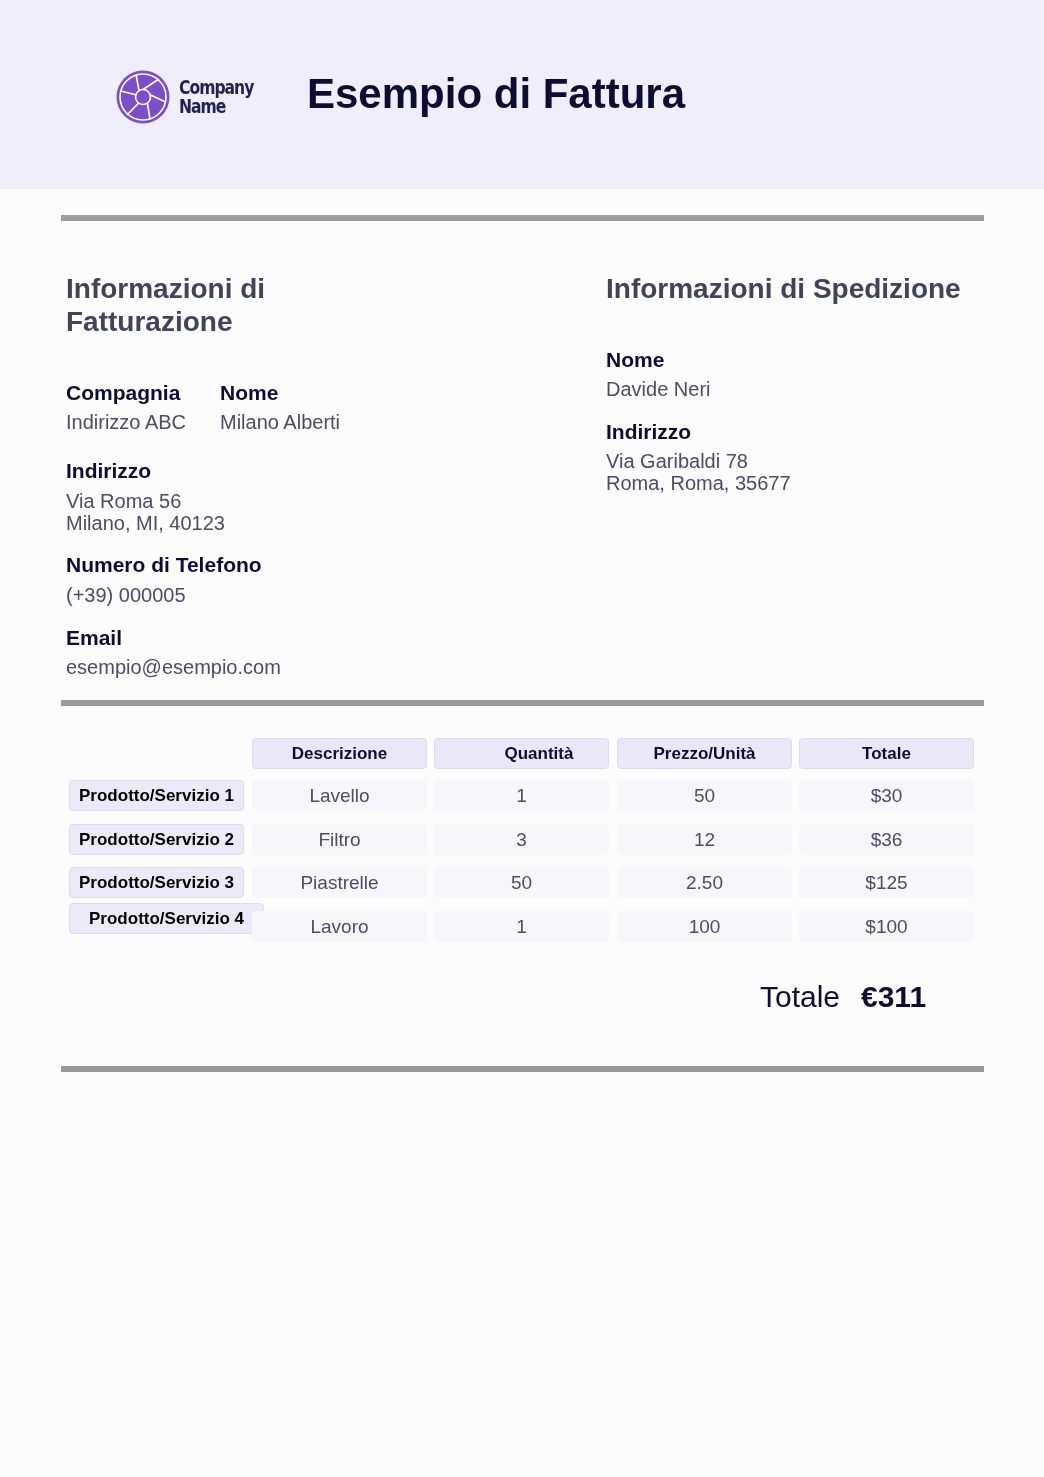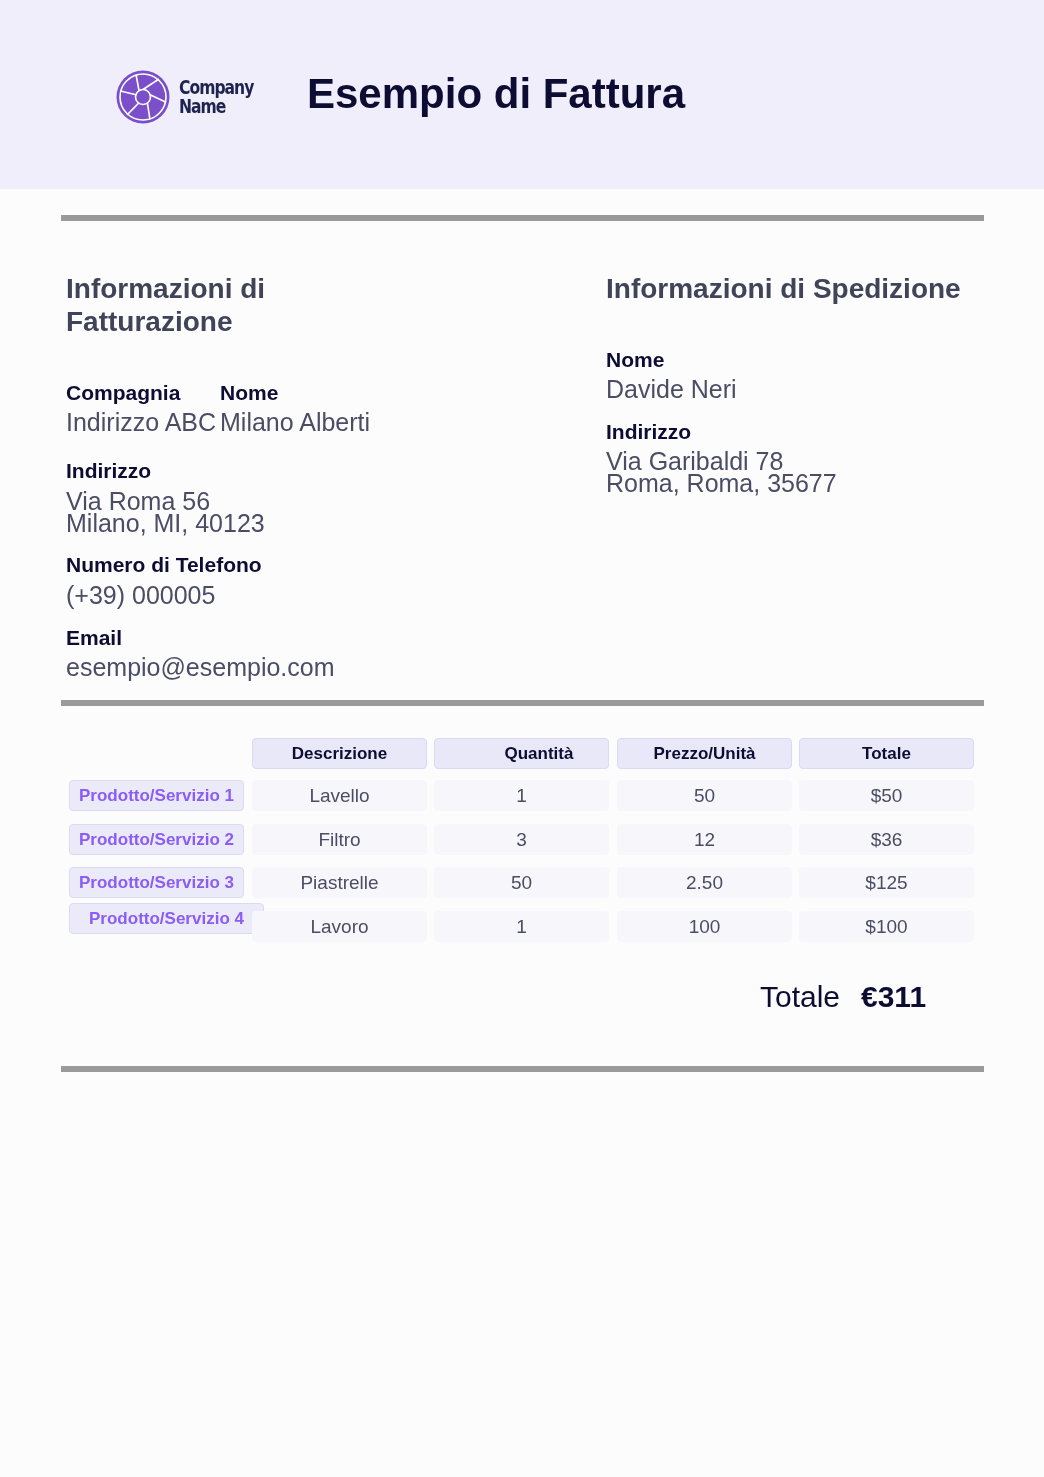--- a/index.html
+++ b/index.html
@@ -55,40 +55,40 @@
 
     
     .section-title {
       position: absolute; font-size: 28px; font-weight: bold; color: #404459; line-height: 33px;
     }
     .field-label {
       position: absolute; font-size: 21px; font-weight: bold; color: #0d0c33; line-height: 24px;
       white-space: nowrap;
     }
     .field-value {
-      position: absolute; font-size: 25px; color: #4a4d64; line-height: 23px;
+      position: absolute; font-size: 20px; color: #4a4d64; line-height: 23px;
       white-space: nowrap;
     }
 
     
     .tbl {
       position: absolute; left: 66px; top: 735px; width: 912px;
     }
     .cell {
       position: absolute; height: 31px; border-radius: 4px;
       display: flex; align-items: center; justify-content: center;
       font-size: 19px; color: #4a4d64; white-space: nowrap;
     }
     .cell.head {
       background: #e9e8f8; border: 1px solid #dcdaf0;
       font-weight: bold; color: #0d0c33; font-size: 17px;
     }
     .cell.rowhead {
       background: #ebeaf8; border: 1px solid #dcdaf0;
-      font-weight: bold; color: #8b5cf6; font-size: 17px;
+      font-weight: bold; color: #000000; font-size: 17px;
     }
     .cell.data { background: #f7f7fb; }
 
     .total-label {
       position: absolute; left: 760px; top: 980px; font-size: 30px; color: #0d0c33; line-height: 34px;
     }
     .total-value {
       position: absolute; left: 861px; top: 980px; font-size: 30px; font-weight: bold; color: #0d0c33; line-height: 34px;
     }
   </style>
@@ -160,21 +160,21 @@
 
     <div class="cell head" style="left:186px; top:3px; width:175px;">Descrizione</div>
     <div class="cell head" style="left:368px; top:3px; width:175px;padding-left:35px;">Quantità</div>
     <div class="cell head" style="left:551px; top:3px; width:175px;">Prezzo/Unità</div>
     <div class="cell head" style="left:733px; top:3px; width:175px;">Totale</div>
 
     <div class="cell rowhead" style="left:3px; top:45px; width:175px;">Prodotto/Servizio 1</div>
     <div class="cell data" style="left:186px; top:45px; width:175px;text-align:center;">Lavello</div>
     <div class="cell data" style="left:368px; top:45px; width:175px;">1</div>
     <div class="cell data" style="left:551px; top:45px; width:175px;">50</div>
-    <div class="cell data" style="left:733px; top:45px; width:175px;">$50</div>
+    <div class="cell data" style="left:733px; top:45px; width:175px;">$30</div>
 
     <div class="cell rowhead" style="left:3px; top:89px; width:175px;">Prodotto/Servizio 2</div>
     <div class="cell data" style="left:186px; top:89px; width:175px;">Filtro</div>
     <div class="cell data" style="left:368px; top:89px; width:175px;">3</div>
     <div class="cell data" style="left:551px; top:89px; width:175px;">12</div>
     <div class="cell data" style="left:733px; top:89px; width:175px;">$36</div>
 
     <div class="cell rowhead" style="left:3px; top:132px; width:175px;">Prodotto/Servizio 3</div>
     <div class="cell data" style="left:186px; top:132px; width:175px;">Piastrelle</div>
     <div class="cell data" style="left:368px; top:132px; width:175px;">50</div>

